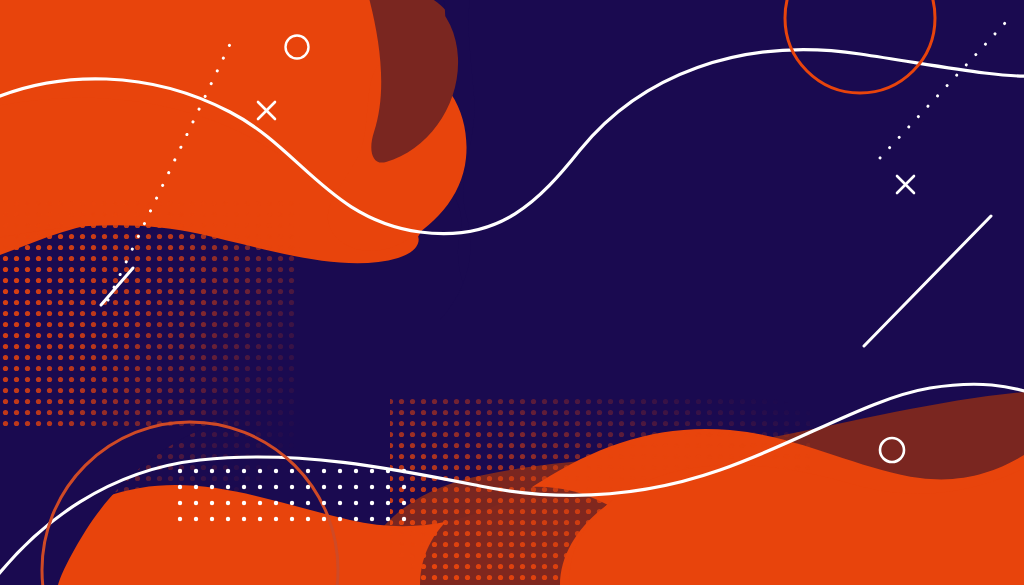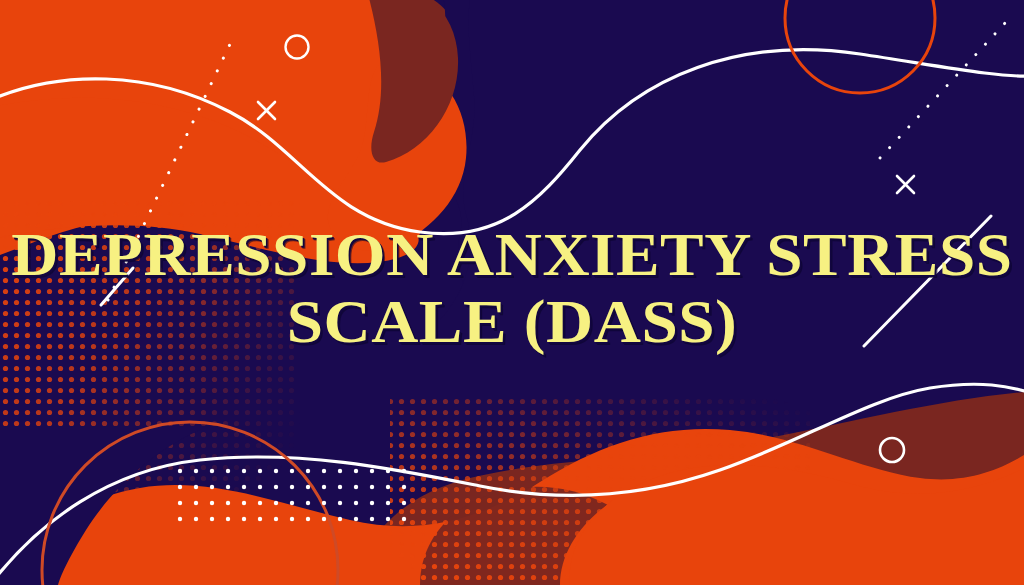--- a/index.html
+++ b/index.html
@@ -288,18 +288,14 @@
             <circle cx="356" cy="519" r="2.2"></circle>
           <circle cx="372" cy="519" r="2.2"></circle>
             <circle cx="388" cy="519" r="2.2"></circle>
           <circle cx="404" cy="519" r="2.2"></circle>
         </g>
       </g>
 
     </g>
   </svg>
 
-  <div id="title-block">
-    <span class="title-line first">DEPRESSION ANXIETY STRESS</span>
-    <span class="title-line second">SCALE (DASS)</span>
-  </div>
 
 </div>
 
 </body></html>

